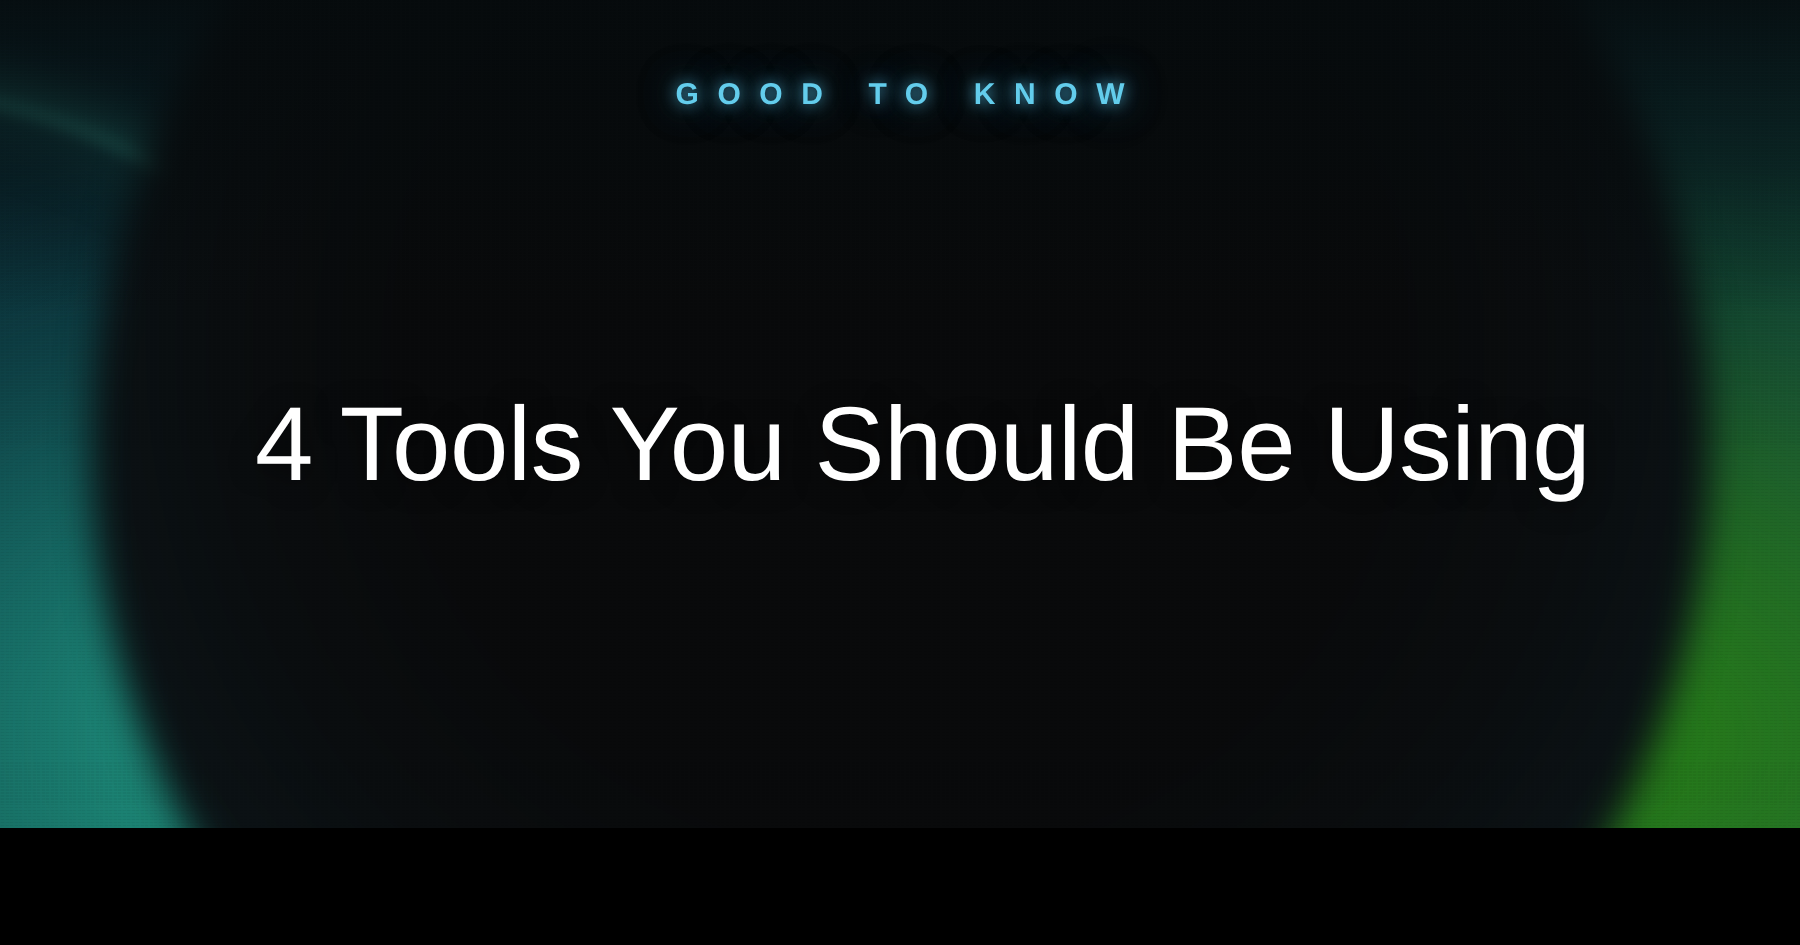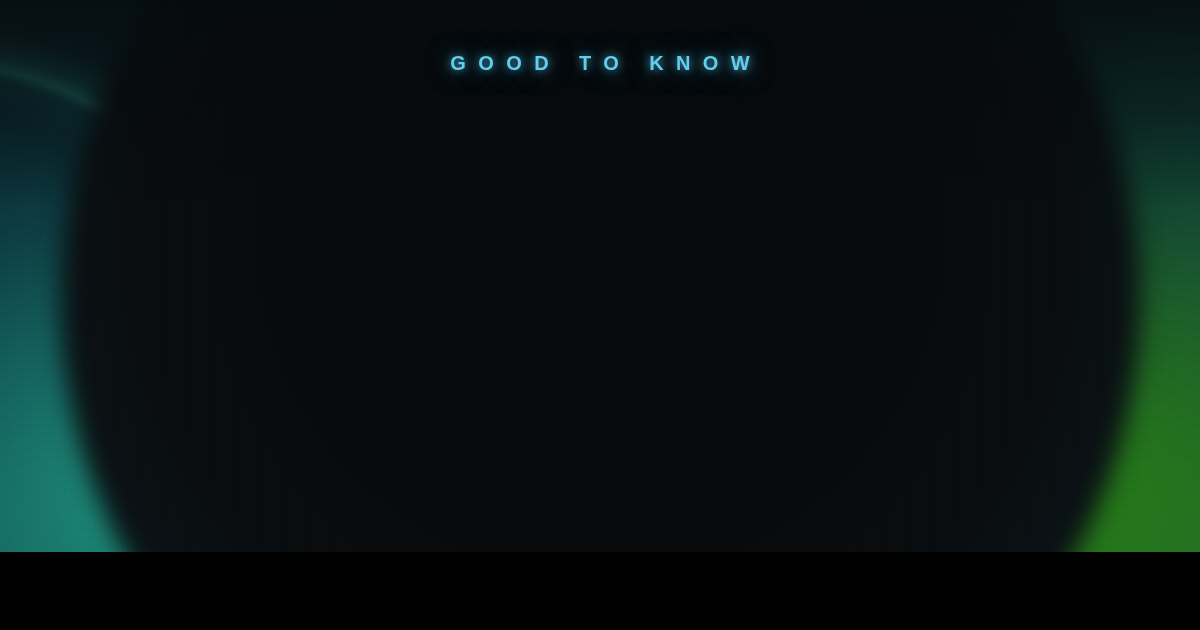--- a/index.html
+++ b/index.html
@@ -239,20 +239,21 @@
   <div class="dark-disc"></div>
   <div class="top-shade"></div>
   <div class="grain"></div>
 
   <div class="content">
 
     <div class="eyebrow">GOOD TO KNOW</div>
 
     <div class="headline-wrap">
       <h1 class="headline">
+        <span class="line">4 Tools You Should Be Using</span>
       </h1>
     </div>
 
   </div>
 
   <div class="logo">
     <svg width="200" height="72" viewBox="0 0 200 72" aria-label="conrego">
       <text class="logo-text logo-c" x="0" y="56">c</text>
       <text class="logo-text logo-rest" x="33" y="56">onre</text>
       <text class="logo-text logo-rest" x="137" y="56">go</text>

